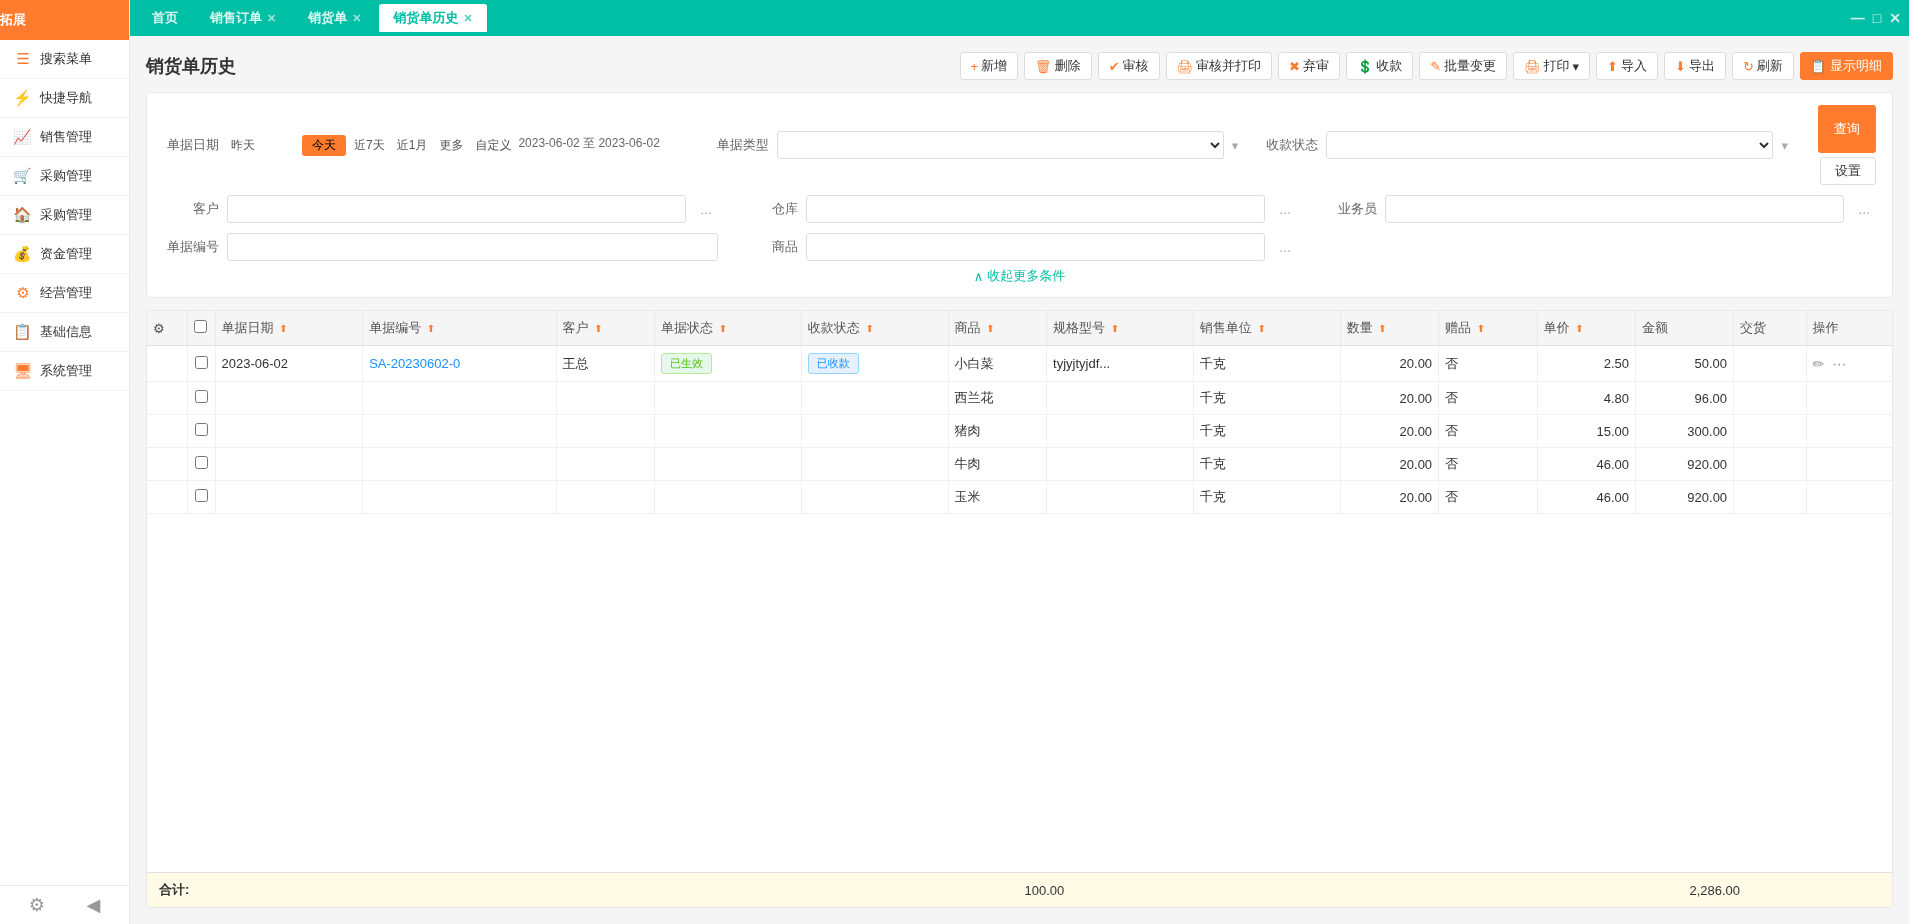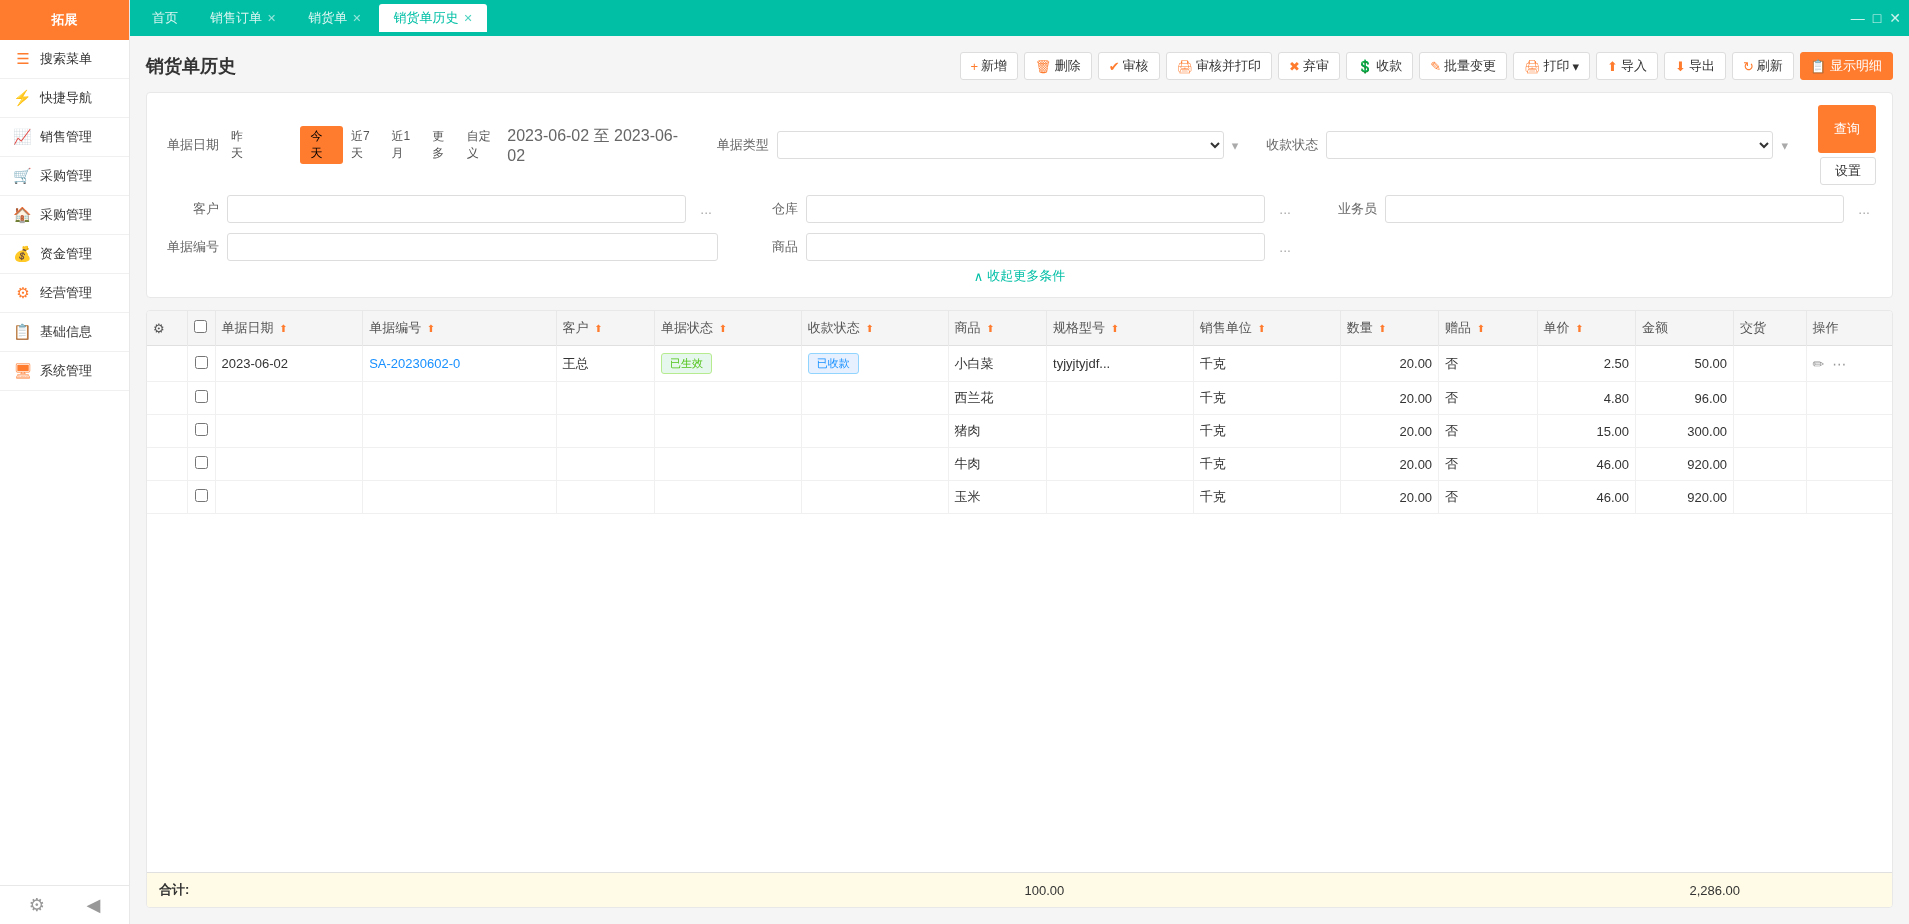--- a/index.html
+++ b/index.html
@@ -13,21 +13,20 @@
       display: flex;
       flex-direction: column;
       height: 100%;
       flex-shrink: 0;
     }
     .sidebar-logo {
       height: 40px;
       background: #ff7b2e;
       display: flex;
       align-items: center;
-      justify-content: center;
       color: #fff;
       font-size: 14px;
       font-weight: bold;
     }
     .sidebar-item {
       display: flex;
       align-items: center;
       padding: 10px 14px;
       cursor: pointer;
       color: #333;
@@ -140,21 +139,21 @@
     }
     .date-shortcut.active {
       background: #ff7b2e;
       color: #000000;
       border-radius: 3px;
       padding: 2px 10px;
       margin-left: 39px;
     }
     .date-range {
       color: #666;
-      font-size: 16px;
+      font-size: 12px;
     }
     .dots-btn {
       cursor: pointer;
       color: #aaa;
       padding: 2px 6px;
       font-size: 14px;
     }
     .collapse-btn {
       display: flex;
       align-items: center;
@@ -300,20 +299,21 @@
     .checkbox-input { cursor: pointer; }
 
     .top-nav-bar {
       background: #00bfa5;
       height: 36px;
       display: flex;
       align-items: center;
       padding: 0 8px;
       gap: 4px;
       flex-shrink: 0;
+      font-weight: bold;
     }
     .top-nav-tab {
       display: flex;
       align-items: center;
       padding: 0 14px;
       height: 28px;
       cursor: pointer;
       color: rgba(255,255,255,0.85);
       font-size: 13px;
       gap: 5px;

